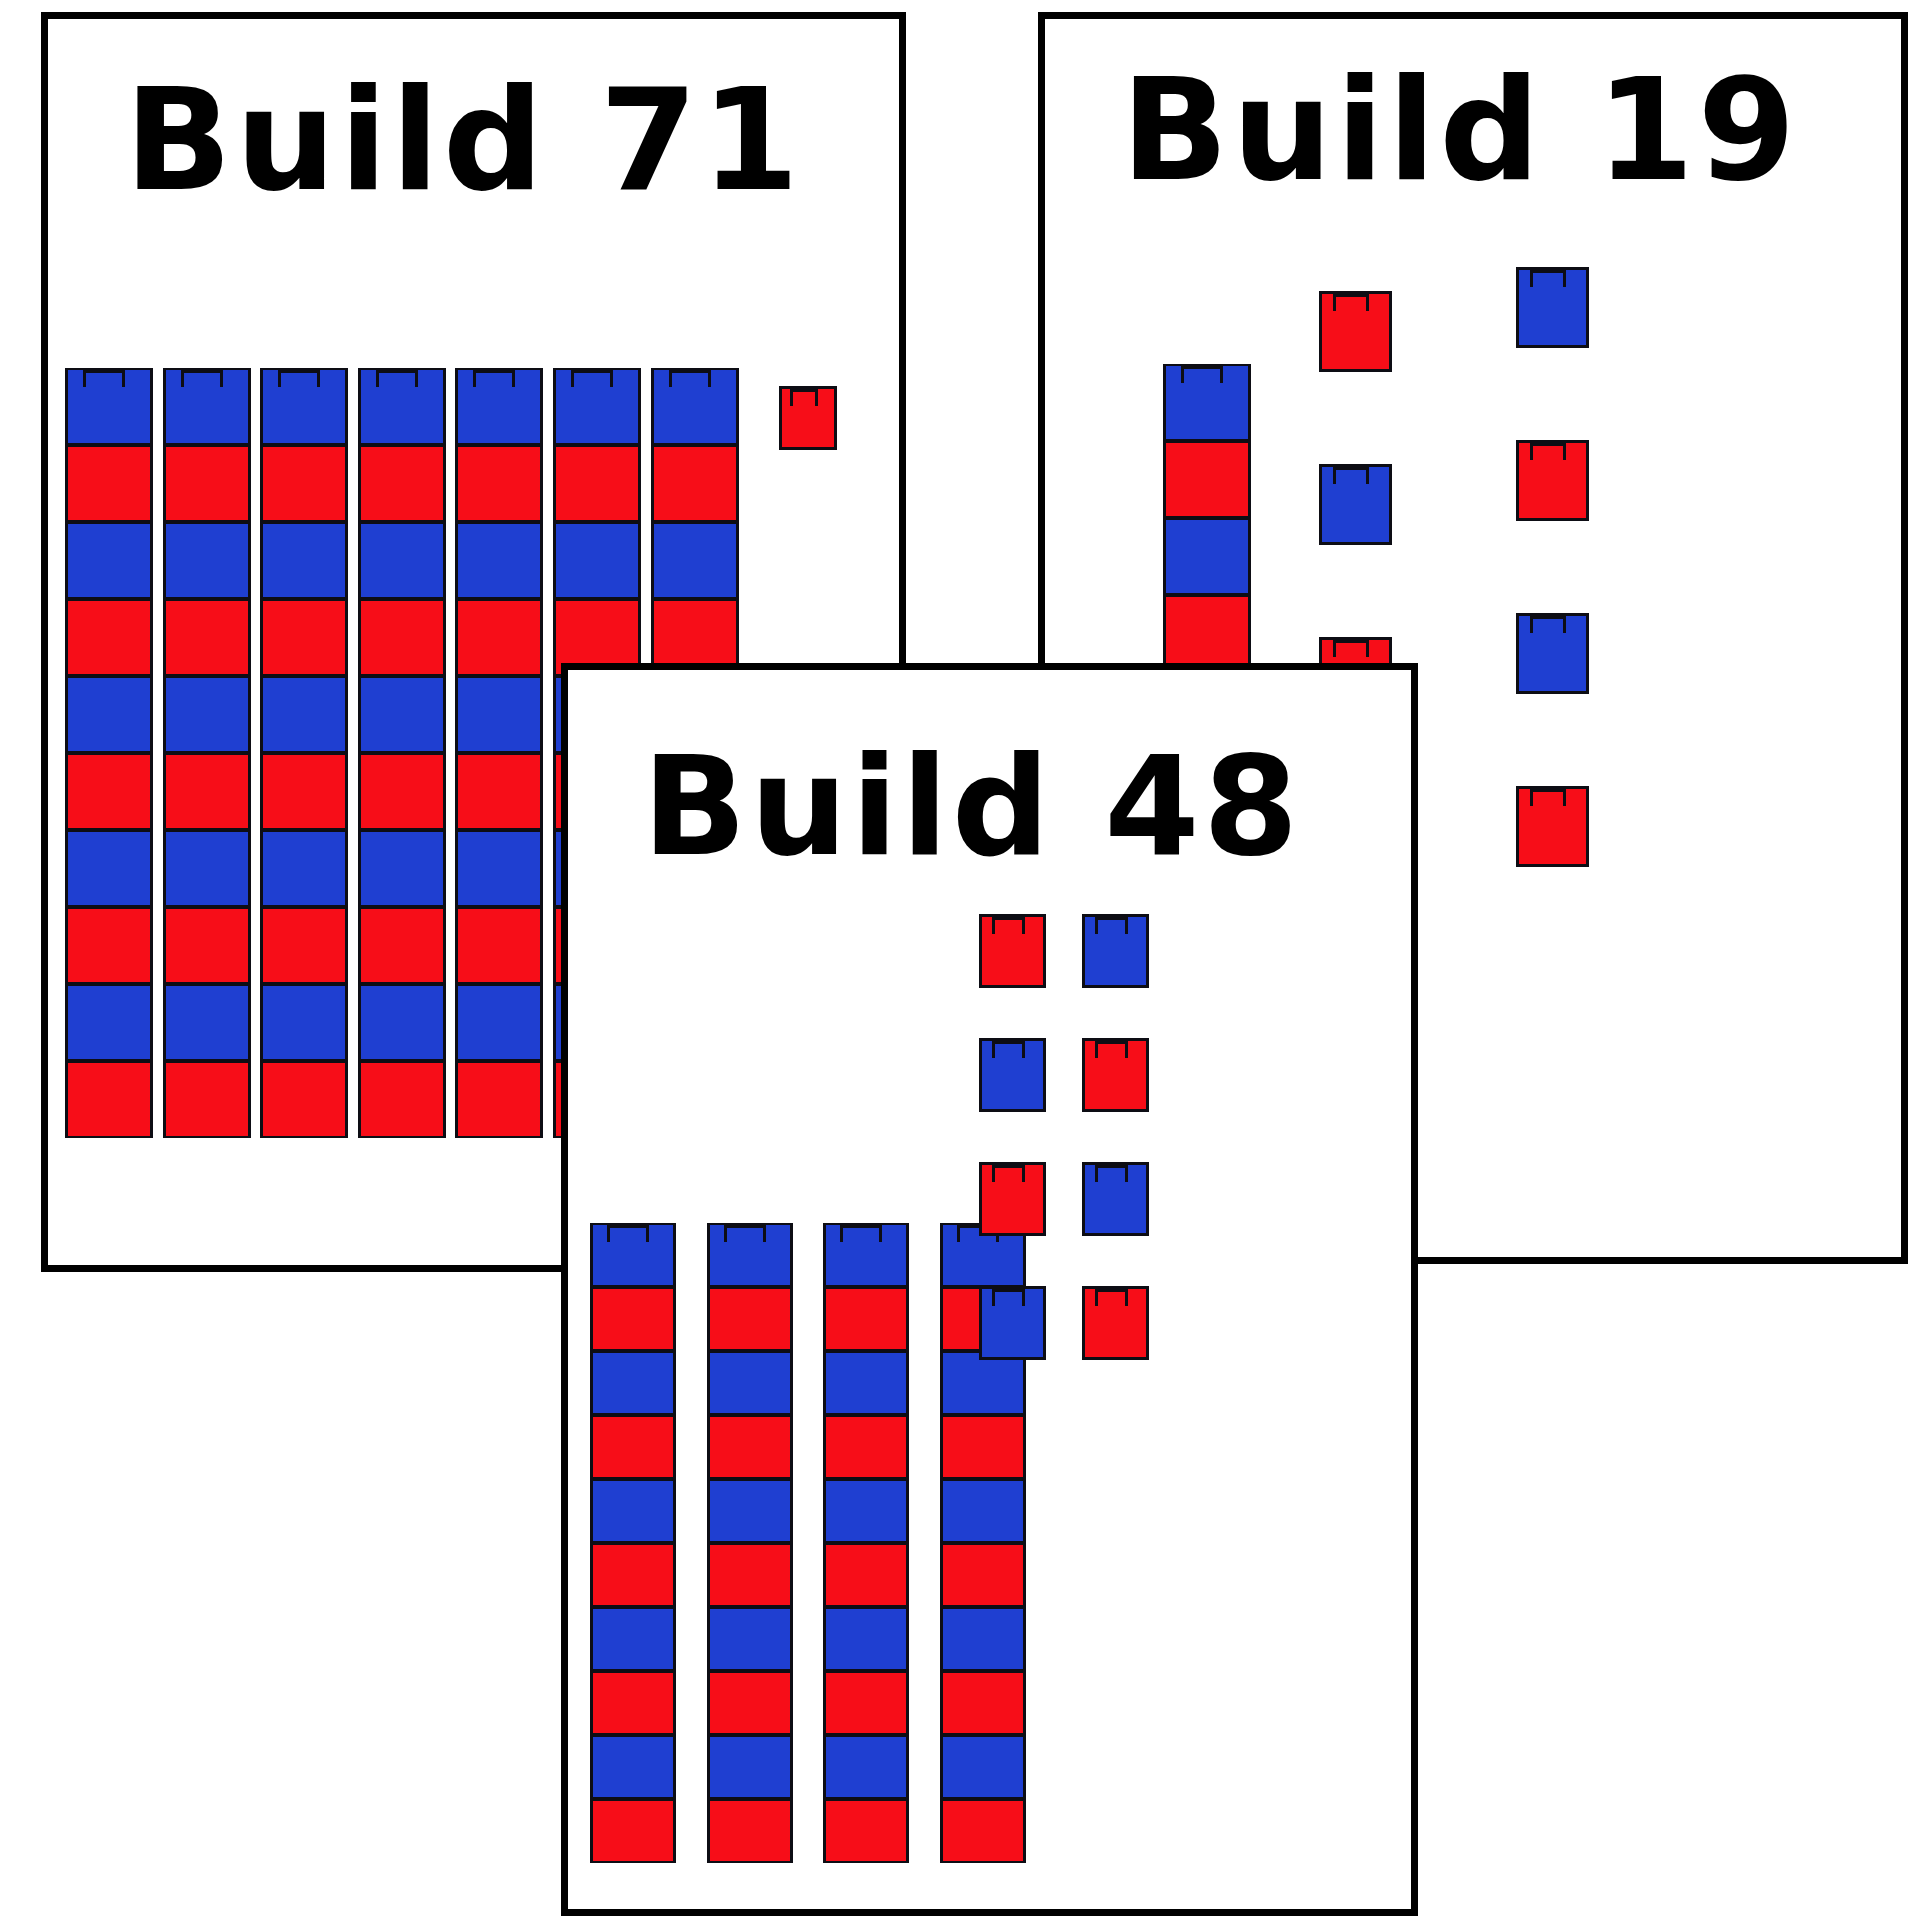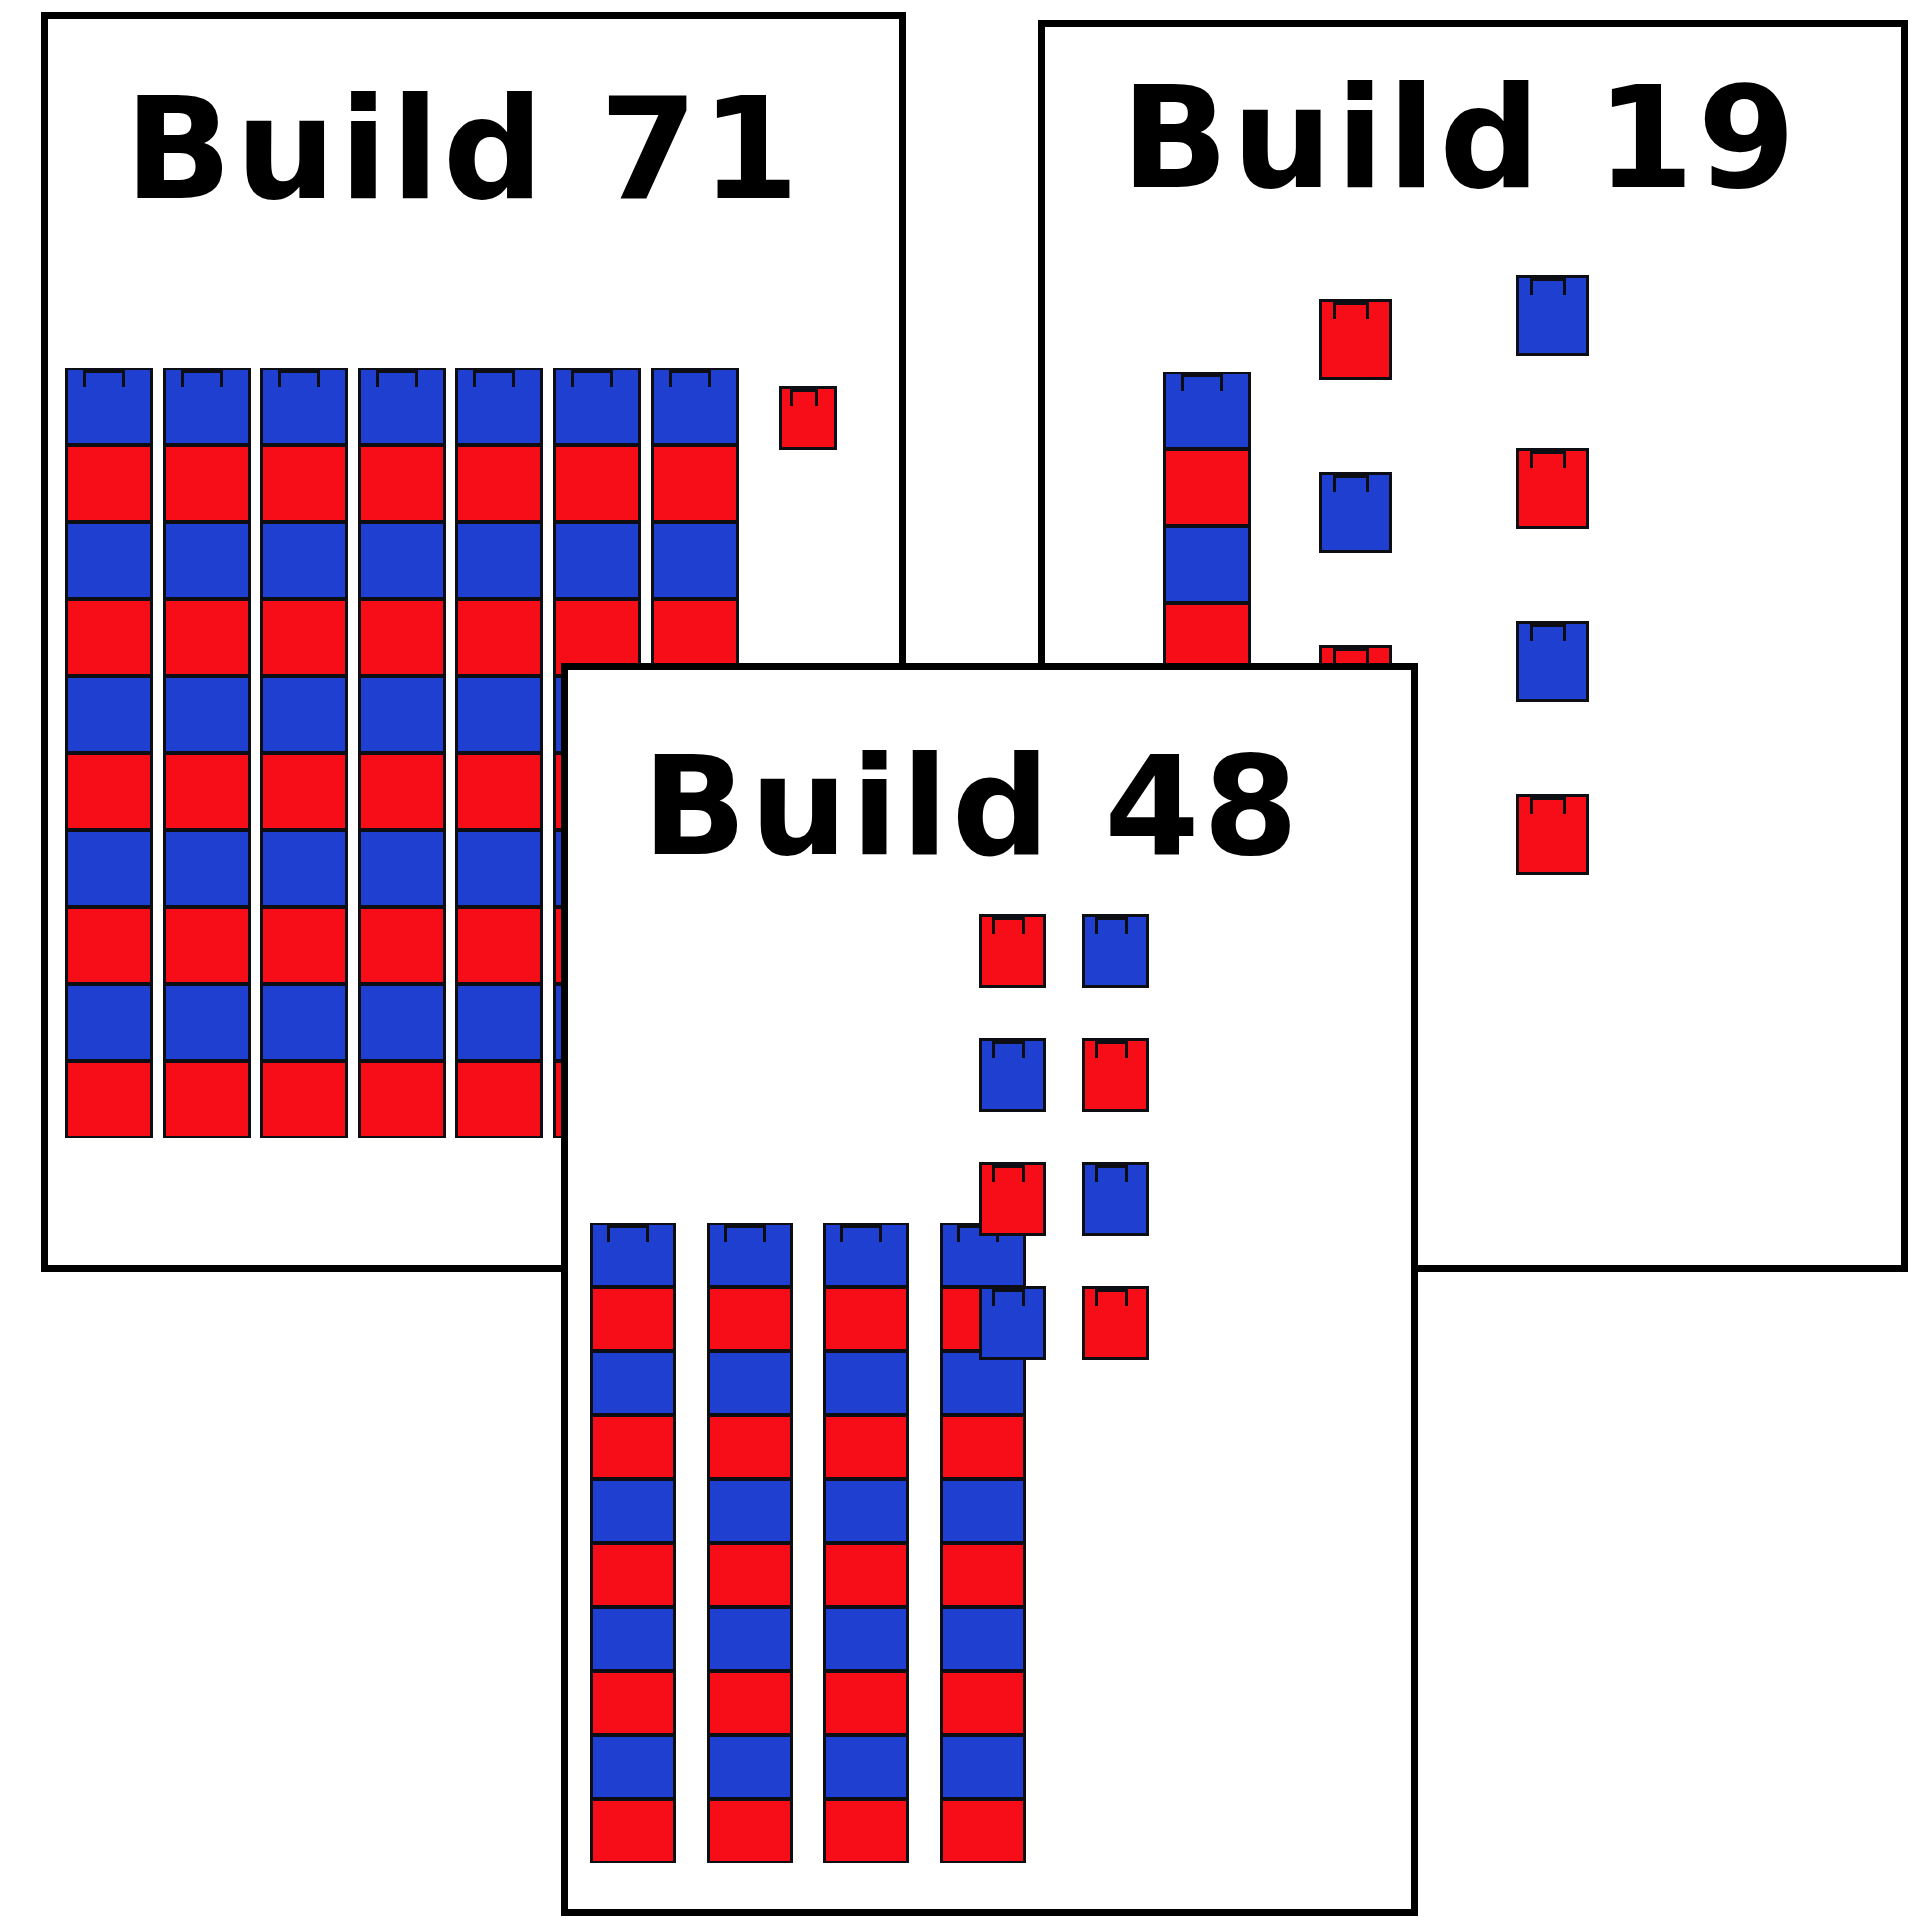--- a/index.html
+++ b/index.html
@@ -10,35 +10,35 @@
   }
 
   
   .card{
     position:absolute;
     background:#ffffff;
     border:7.7px solid #000000;
     box-sizing:border-box;
   }
   #card-71{ left:41px;  top:12px;   width:865px; height:1260px; z-index:1; }
-  #card-19{ left:1038px;top:12px;   width:870px; height:1252px; z-index:2;margin-top:8px; }
+  #card-19{ left:1038px;top:12px;   width:870px; height:1252px; z-index:2; }
   #card-48{ left:561px; top:663px;  width:857px; height:1253px; z-index:3; }
 
   .card-title{
     position:absolute;
     left:0; right:0;
     text-align:center;
     font-family:"DejaVu Sans", sans-serif;
     font-weight:700;
     color:#000000;
     letter-spacing:3.4px;
     white-space:nowrap;
     user-select:none;
   }
-  #card-71 .card-title{ top:60px;  font-size:141px; line-height:1; padding-right:20px;}
+  #card-71 .card-title{ top:51px;  font-size:141px; line-height:1; padding-right:20px;}
   #card-19 .card-title{ top:41px;  font-size:141px; line-height:1; padding-right:26px;}
   #card-48 .card-title{ top:68px;  font-size:137px; line-height:1; padding-right:35px;}
 
   
   .stacks{ position:absolute; }
 
   .tower{
     position:absolute;
     display:flex;
     flex-direction:column-reverse; 

